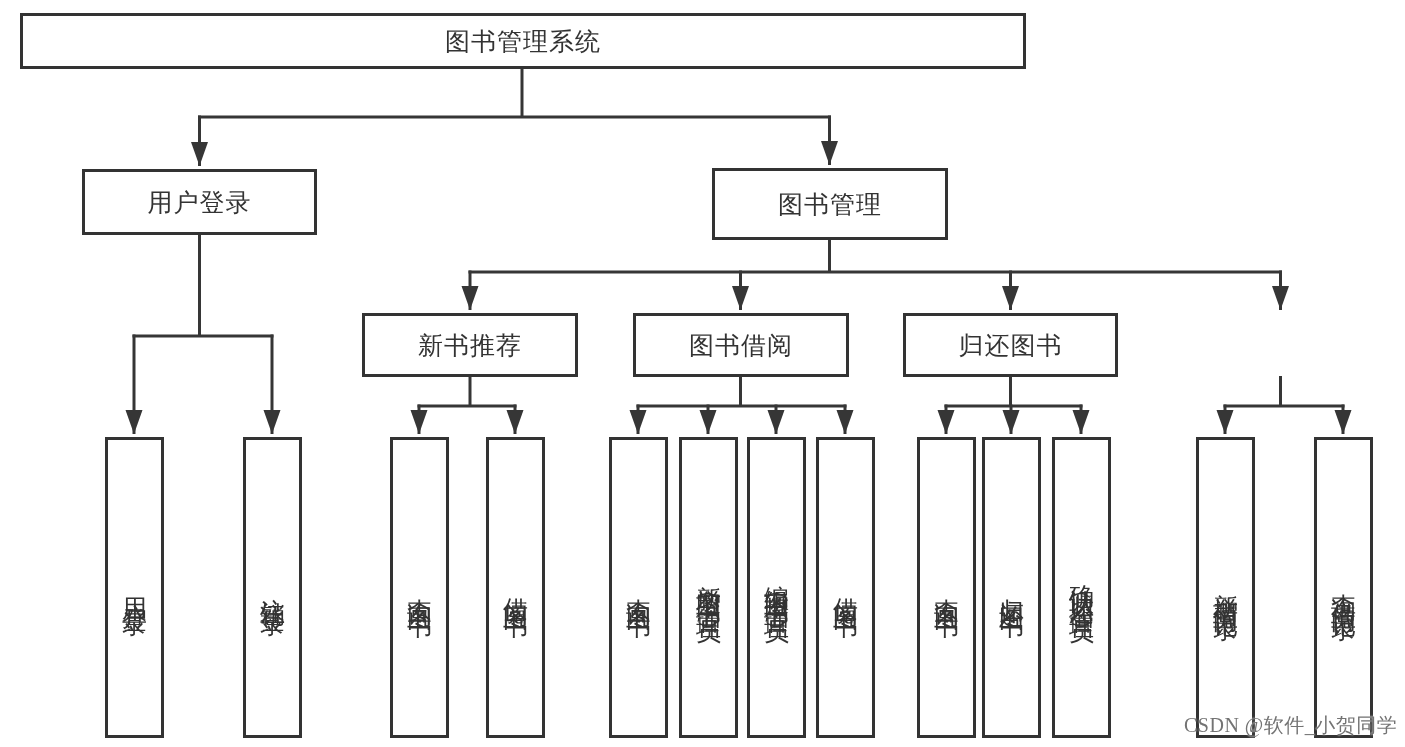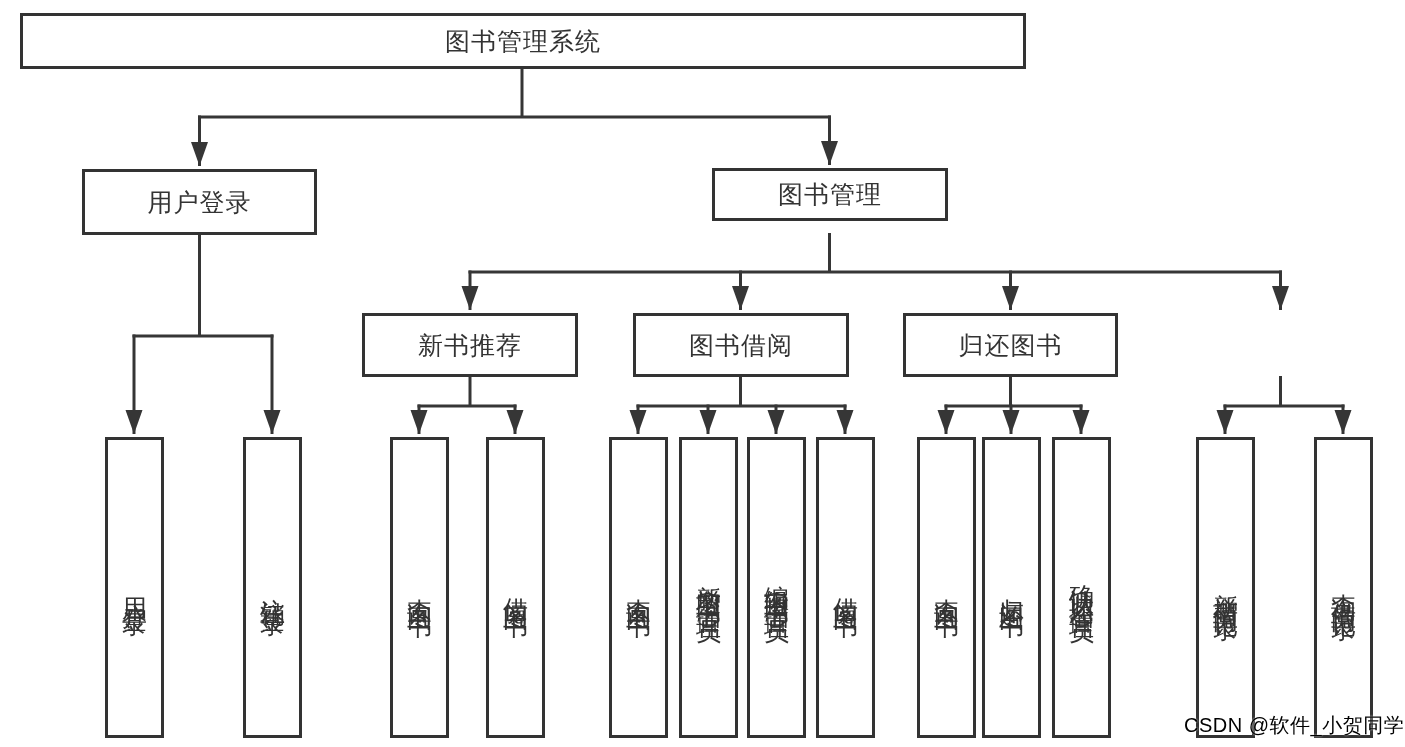--- a/index.html
+++ b/index.html
@@ -13,22 +13,23 @@
   .box{
     position:absolute;box-sizing:border-box;background:#ffffff;border:3px solid #333333;
     display:flex;align-items:center;justify-content:center;
     font-size:25px;letter-spacing:1px;line-height:1;z-index:2;
   }
   .box.v{
     writing-mode:vertical-rl;text-orientation:mixed;letter-spacing:5px;
   }
   .watermark{
     position:absolute;left:1184px;top:712px;z-index:5;
-    font-size:20px;color:#000000;letter-spacing:0.5px;white-space:nowrap;
+    font-size:20px;color:#737373;letter-spacing:0.5px;white-space:nowrap;
     text-shadow:0 0 2px #ffffff;
+    font-family:Liberation Serif, serif;
   }
 </style>
 </head>
 <body>
 
 <div class="canvas">
 
   <svg class="connectors" viewBox="0 0 1405 747" xmlns="http://www.w3.org/2000/svg">
     <defs>
       <marker id="arw" markerUnits="userSpaceOnUse" markerWidth="25" markerHeight="18" refX="24" refY="9" orient="auto">
@@ -87,21 +88,21 @@
       <line x1="1280.5" y1="376" x2="1280.5" y2="406"></line>
       <line x1="1223.5" y1="406" x2="1344.5" y2="406"></line>
       <line x1="1225" y1="404.5" x2="1225" y2="434" marker-end="url(#arw)"></line>
       <line x1="1343" y1="404.5" x2="1343" y2="434" marker-end="url(#arw)"></line>
     </g>
   </svg>
 
   <div class="box" style="left:20px;top:13px;width:1006px;height:56px;">图书管理系统</div>
 
   <div class="box" style="left:82px;top:169px;width:235px;height:66px;">用户登录</div>
-  <div class="box" style="left:712px;top:168px;width:236px;height:53px;">图书管理</div>
+  <div class="box" style="left:712px;top:168px;width:236px;height:72px;">图书管理</div>
 
   <div class="box" style="left:362px;top:313px;width:216px;height:64px;">新书推荐</div>
   <div class="box" style="left:633px;top:313px;width:216px;height:64px;">图书借阅</div>
   <div class="box" style="left:903px;top:313px;width:215px;height:64px;">归还图书</div>
 
   <div class="box v" style="left:105px;top:437px;width:59px;height:301px;">用户登录</div>
   <div class="box v" style="left:243px;top:437px;width:59px;height:301px;">注销登录</div>
 
   <div class="box v" style="left:390px;top:437px;width:59px;height:301px;">查询图书</div>
   <div class="box v" style="left:486px;top:437px;width:59px;height:301px;">借阅图书</div>

